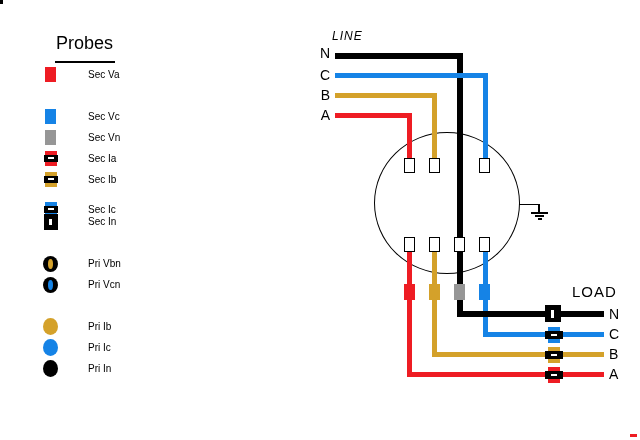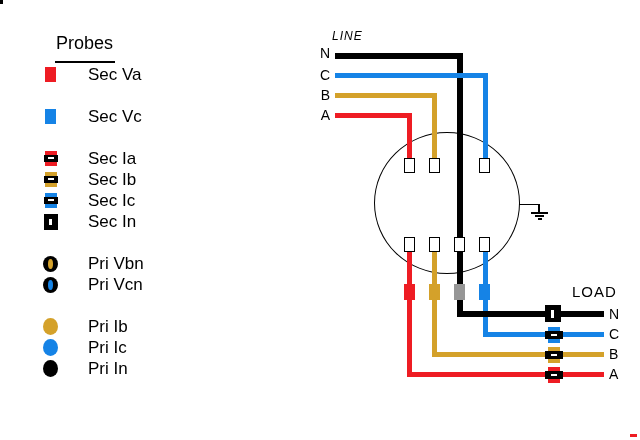--- a/index.html
+++ b/index.html
@@ -6,21 +6,21 @@
   #screen{
     position:relative;width:640px;height:440px;background:#ffffff;
     font-family:"Liberation Sans",sans-serif;color:#000;overflow:hidden;
   }
   .t{position:absolute;white-space:nowrap;}
 
   
   #legend-title{left:55px;top:33px;font-size:18px;line-height:20px;border-bottom:2px solid #000;padding:0 2px 8px 1px;}
   .legend-row{position:absolute;left:42px;width:210px;height:21px;}
   .iconbox{position:absolute;left:0;top:0;width:17px;height:21px;display:flex;align-items:center;justify-content:center;}
-  .llabel{position:absolute;left:46px;top:0;font-size:17px;line-height:21px;}
+  .llabel{position:absolute;left:46px;top:0;font-size:10px;line-height:21px;}
   .icon{position:relative;display:block;}
   .icon-square{width:11px;height:15px;background:var(--c);}
   .icon-ct{width:12px;height:15px;background:var(--c);}
   .icon-ct::before{content:"";position:absolute;left:-1px;right:-1px;top:4px;bottom:4px;background:#000;}
   .icon-ct::after{content:"";position:absolute;left:3px;right:3px;top:6px;height:2px;background:#fff;z-index:1;}
   .icon-ctblack{width:14px;height:16px;background:#000;}
   .icon-ctblack::after{content:"";position:absolute;left:5px;top:5px;width:3px;height:6px;background:#fff;}
   .icon-priv{width:15px;height:16px;background:#000;border-radius:50%;}
   .icon-priv::after{content:"";position:absolute;left:5px;top:3px;width:5px;height:10px;background:var(--c);border-radius:50%;}
   .icon-dot{width:15px;height:17px;background:var(--c);border-radius:50%;}
@@ -59,33 +59,39 @@
         <span class="icon icon-square" style="--c: #EE1C23;"></span>
       </span>
     <span class="llabel">Sec Va</span>
   </div>
   <div class="legend-row" style="top:106px">
     <span class="iconbox">
         <span class="icon icon-square" style="--c: #1583E6;"></span>
       </span>
     <span class="llabel">Sec Vc</span>
   </div>
+  <div class="legend-row" style="top:127px">
+    <span class="iconbox">
+        <span class="icon icon-square" style="--c: #969696;"></span>
+      </span>
+    <span class="llabel">Sec Vn</span>
+  </div>
   <div class="legend-row" style="top:148px">
     <span class="iconbox">
         <span class="icon icon-ct" style="--c: #EE1C23;"></span>
       </span>
     <span class="llabel">Sec Ia</span>
   </div>
   <div class="legend-row" style="top:169px">
     <span class="iconbox">
         <span class="icon icon-ct" style="--c: #D4A12A;"></span>
       </span>
     <span class="llabel">Sec Ib</span>
   </div>
-  <div class="legend-row" style="top:190px">
+  <div class="legend-row" style="top:199px">
     <span class="iconbox">
         <span class="icon icon-ct" style="--c: #1583E6;"></span>
       </span>
     <span class="llabel">Sec Ic</span>
   </div>
   <div class="legend-row" style="top:211px">
     <span class="iconbox">
         <span class="icon icon-ctblack"></span>
       </span>
     <span class="llabel">Sec In</span>

